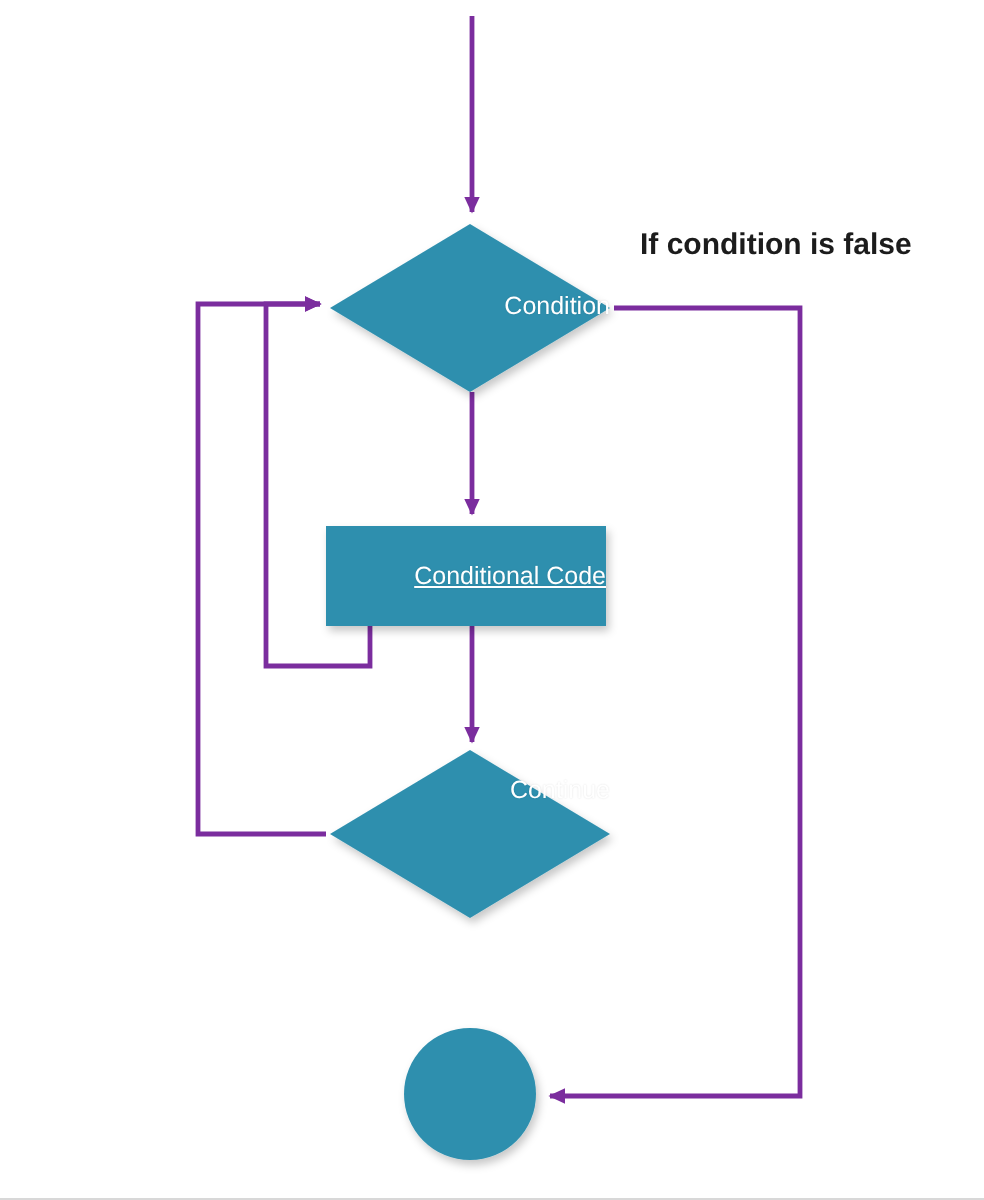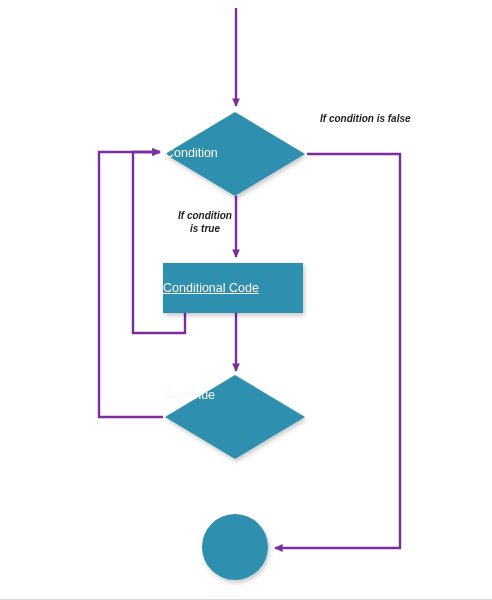--- a/index.html
+++ b/index.html
@@ -26,35 +26,34 @@
     top: 0;
     width: 492px;
     height: 600px;
     display: block;
   }
   .node-label {
     position: absolute;
     color: #ffffff;
     font-size: 12.5px;
     font-family: "Liberation Sans", sans-serif;
-    text-align: left;
+    text-align: right;
     white-space: nowrap;
     pointer-events: none;
     text-shadow: 0 0 1px rgba(0,0,0,0.12);
   }
   .edge-label {
     position: absolute;
     color: #1c1c1c;
-    font-size: 10px;
+    font-size: 15px;
     font-weight: bold;
     font-family: "Liberation Sans", sans-serif;
     text-align: center;
     line-height: 1.28;
     white-space: pre-line;
-    font-style: italic;
   }
   #label-false {
     left: 320px;
     top: 113px;
     width: 140px;
     text-align: left;
   }
   #label-true {
     left: 145px;
     top: 210px;
@@ -119,16 +118,14 @@
   </svg>
 
   <div class="node-label" id="label-condition">Condition</div>
 
   <div class="node-label" id="label-conditional-code">Conditional Code</div>
 
   <div class="node-label" id="label-continue">Continue</div>
 
   <div class="edge-label" id="label-false">If condition is false</div>
 
-  <div class="edge-label" id="label-true">If condition
-is true</div>
 
 </div>
 
 </body></html>

